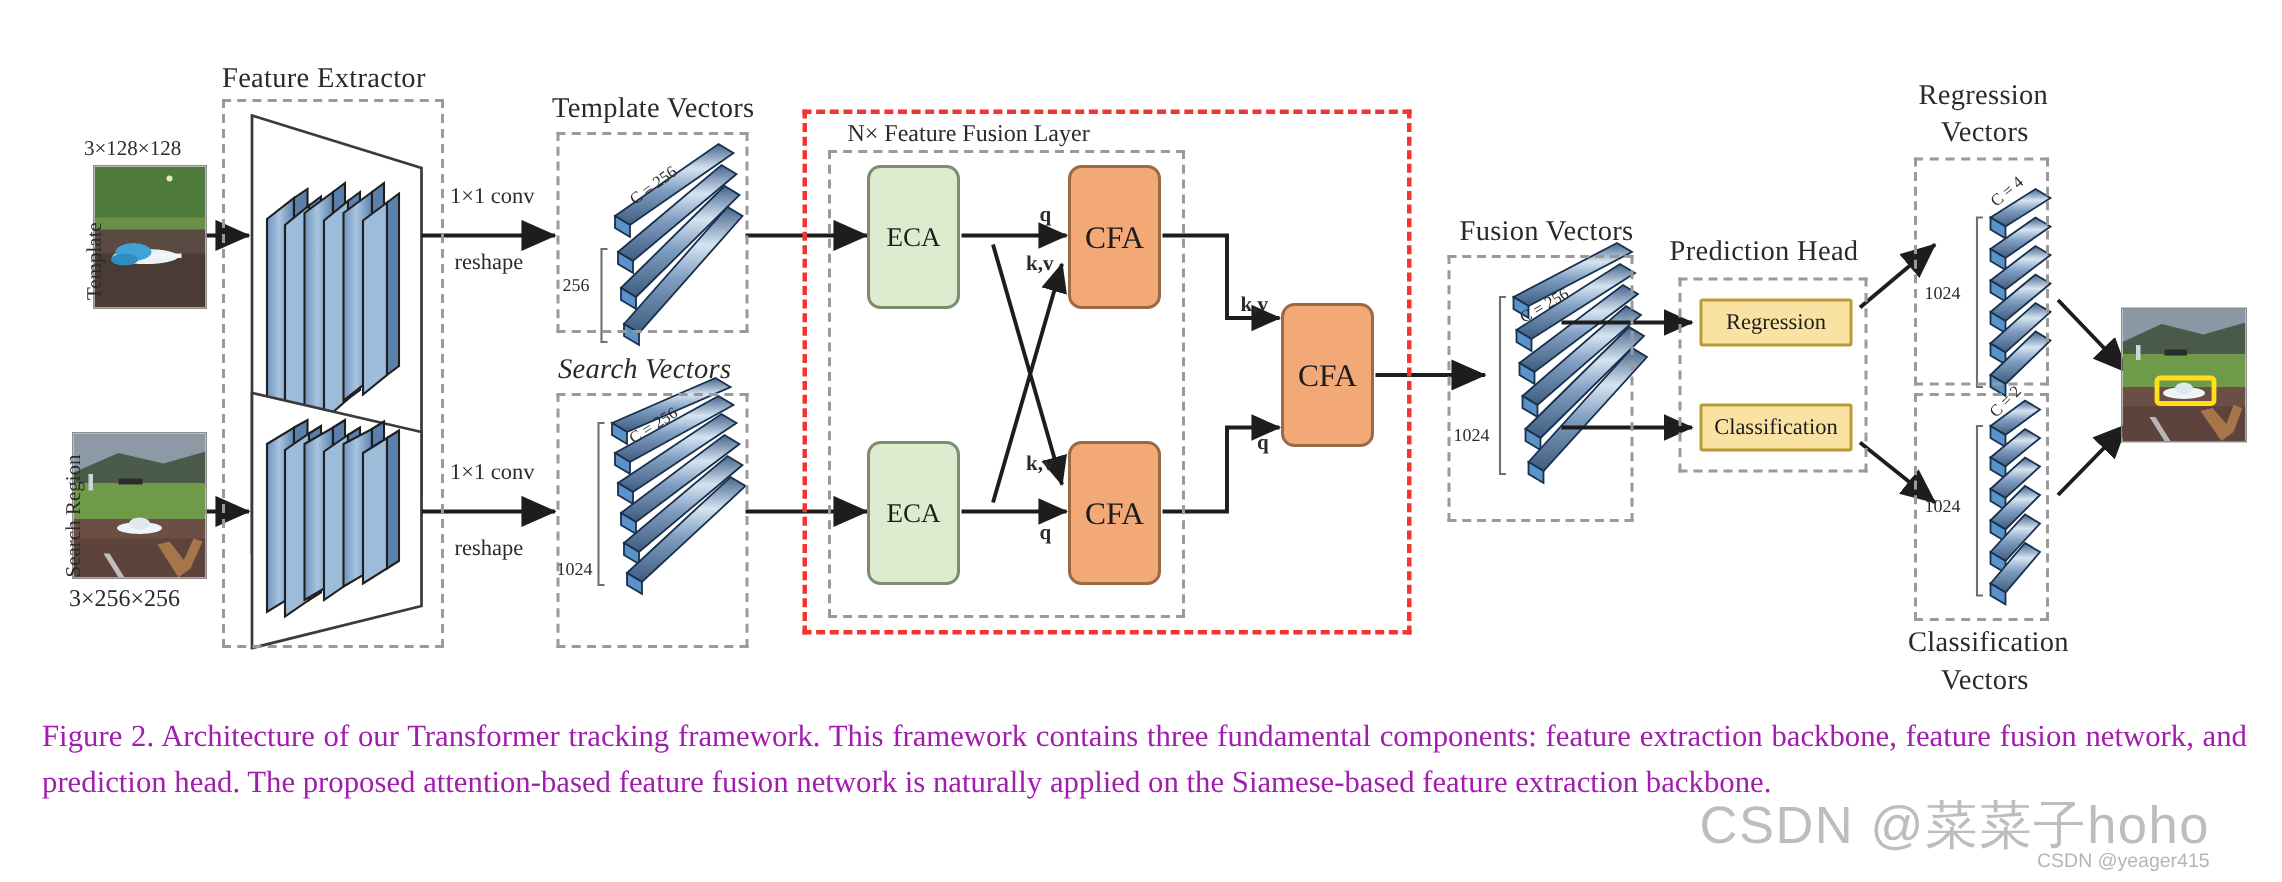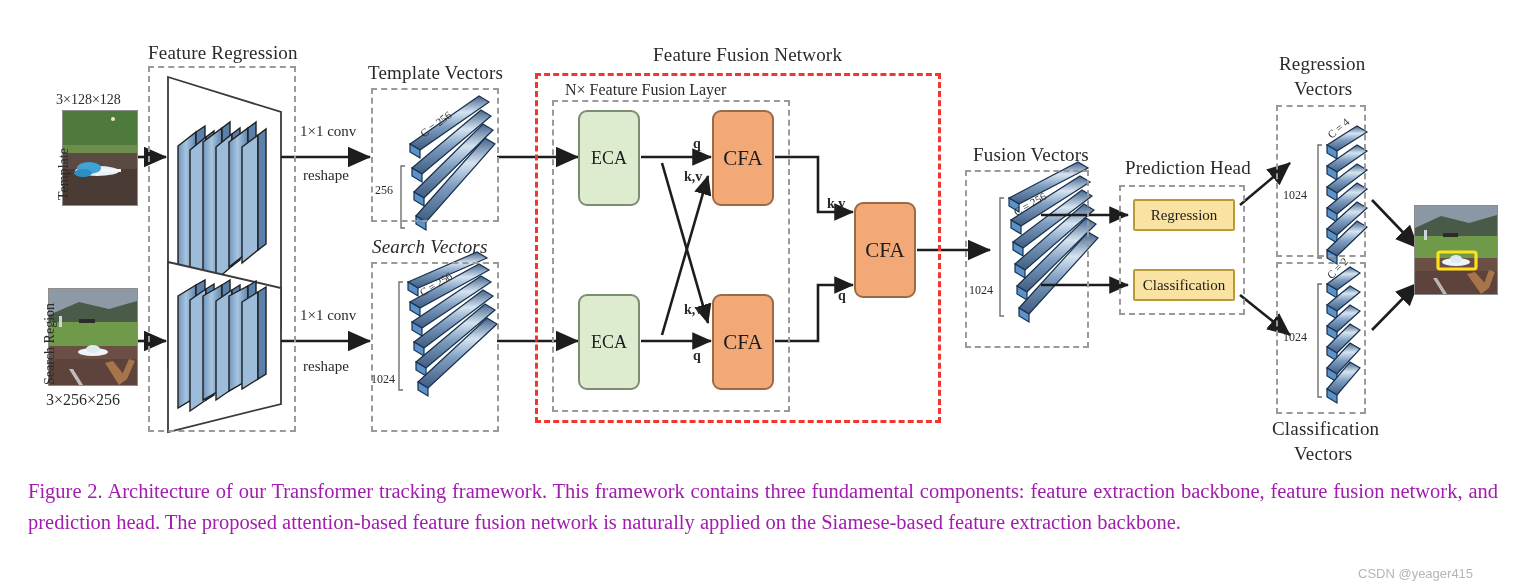--- a/index.html
+++ b/index.html
@@ -273,27 +273,26 @@
 
   <div class="box eca" style="left:578px;top:110px;width:62px;height:96px;">ECA</div>
   <div class="box eca" style="left:578px;top:294px;width:62px;height:96px;">ECA</div>
   <div class="box cfa" style="left:712px;top:110px;width:62px;height:96px;">CFA</div>
   <div class="box cfa" style="left:712px;top:294px;width:62px;height:96px;">CFA</div>
   <div class="box cfa" style="left:854px;top:202px;width:62px;height:96px;">CFA</div>
 
   <div class="box head" style="left:1133px;top:199px;width:102px;height:32px;">Regression</div>
   <div class="box head" style="left:1133px;top:269px;width:102px;height:32px;">Classification</div>
 
-  <div class="lbl hdr" style="left:148px;top:42px;">Feature Regression</div>
+  <div class="lbl hdr" style="left:148px;top:42px;">Feature Extractor</div>
   <div class="lbl hdr" style="left:368px;top:62px;">Template Vectors</div>
   <div class="lbl hdr" style="left:372px;top:236px;font-style:italic;">Search Vectors</div>
-  <div class="lbl hdr" style="left:653px;top:44px;">Feature Fusion Network</div>
   <div class="lbl" style="left:565px;top:81px;font-size:16px;">N× Feature Fusion Layer</div>
   <div class="lbl hdr" style="left:973px;top:144px;">Fusion Vectors</div>
-  <div class="lbl hdr" style="left:1113px;top:157px;margin-left:12px;">Prediction Head</div>
+  <div class="lbl hdr" style="left:1113px;top:157px;">Prediction Head</div>
   <div class="lbl hdr" style="left:1279px;top:53px;">Regression</div>
   <div class="lbl hdr" style="left:1294px;top:78px;">Vectors</div>
   <div class="lbl hdr" style="left:1272px;top:418px;">Classification</div>
   <div class="lbl hdr" style="left:1294px;top:443px;">Vectors</div>
 
   <div class="lbl small" style="left:56px;top:92px;font-size:14px;">3×128×128</div>
   <div class="lbl small vrot" style="left:56px;top:200px;font-size:14px;">Template</div>
   <div class="lbl small" style="left:46px;top:391px;font-size:16px;">3×256×256</div>
   <div class="lbl small vrot" style="left:42px;top:385px;font-size:14px;">Search Region</div>
 
@@ -318,15 +317,16 @@
   <div class="lbl tiny" style="left:1283px;top:330px;font-size:12px;">1024</div>
 
   <div class="lbl" style="left:693px;top:136px;font-size:14px;font-weight:700;">q</div>
   <div class="lbl" style="left:684px;top:169px;font-size:14px;font-weight:700;">k,v</div>
   <div class="lbl" style="left:684px;top:302px;font-size:14px;font-weight:700;">k,v</div>
   <div class="lbl" style="left:693px;top:348px;font-size:14px;font-weight:700;">q</div>
   <div class="lbl" style="left:827px;top:196px;font-size:14px;font-weight:700;">k,v</div>
   <div class="lbl" style="left:838px;top:288px;font-size:14px;font-weight:700;">q</div>
 
   <div class="caption">Figure 2. Architecture of our Transformer tracking framework. This framework contains three fundamental components: feature extraction backbone, feature fusion network, and prediction head. The proposed attention-based feature fusion network is naturally applied on the Siamese-based feature extraction backbone.</div>
+  <div class="wm1">CSDN @菜菜子hoho</div>
   <div class="wm2">CSDN @yeager415</div>
 
 </div>
 
 </body></html>

